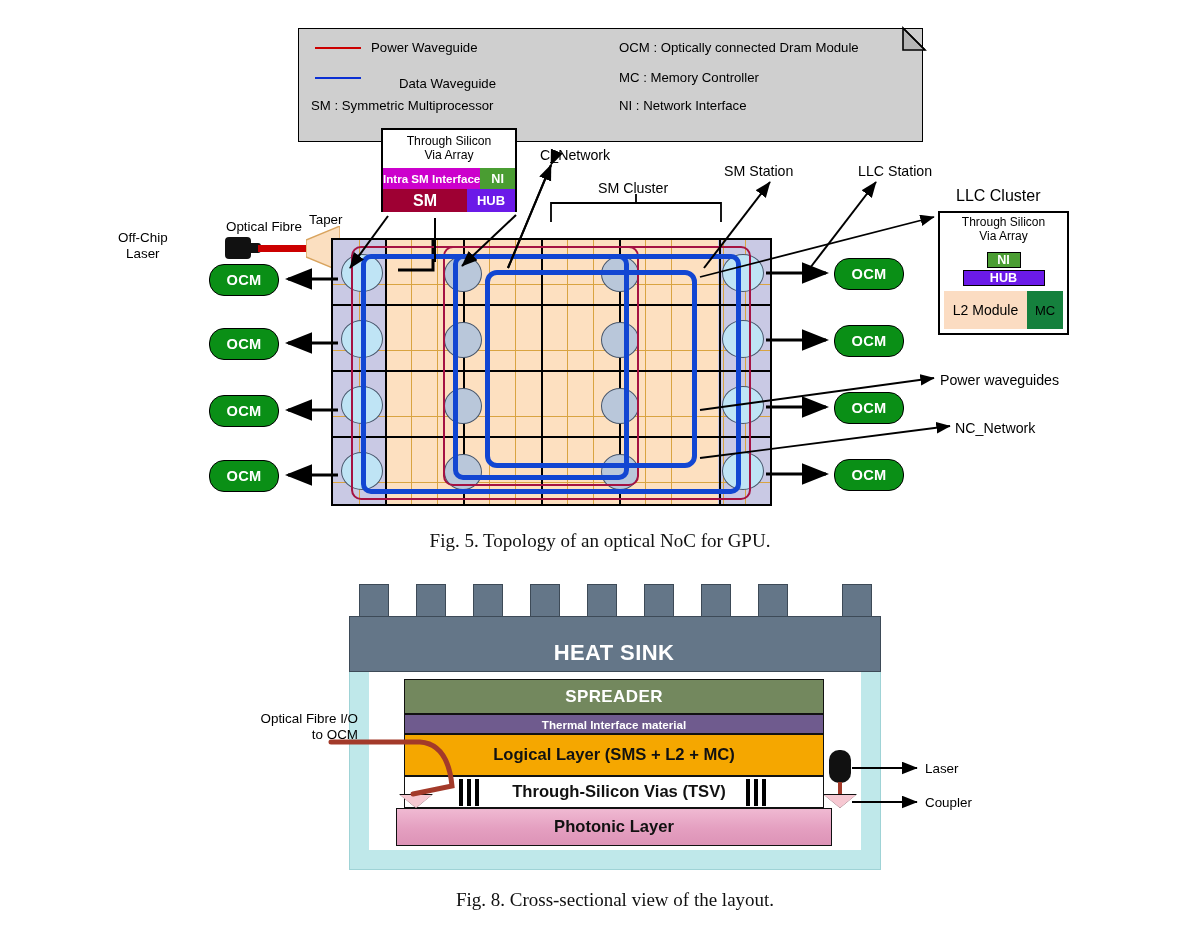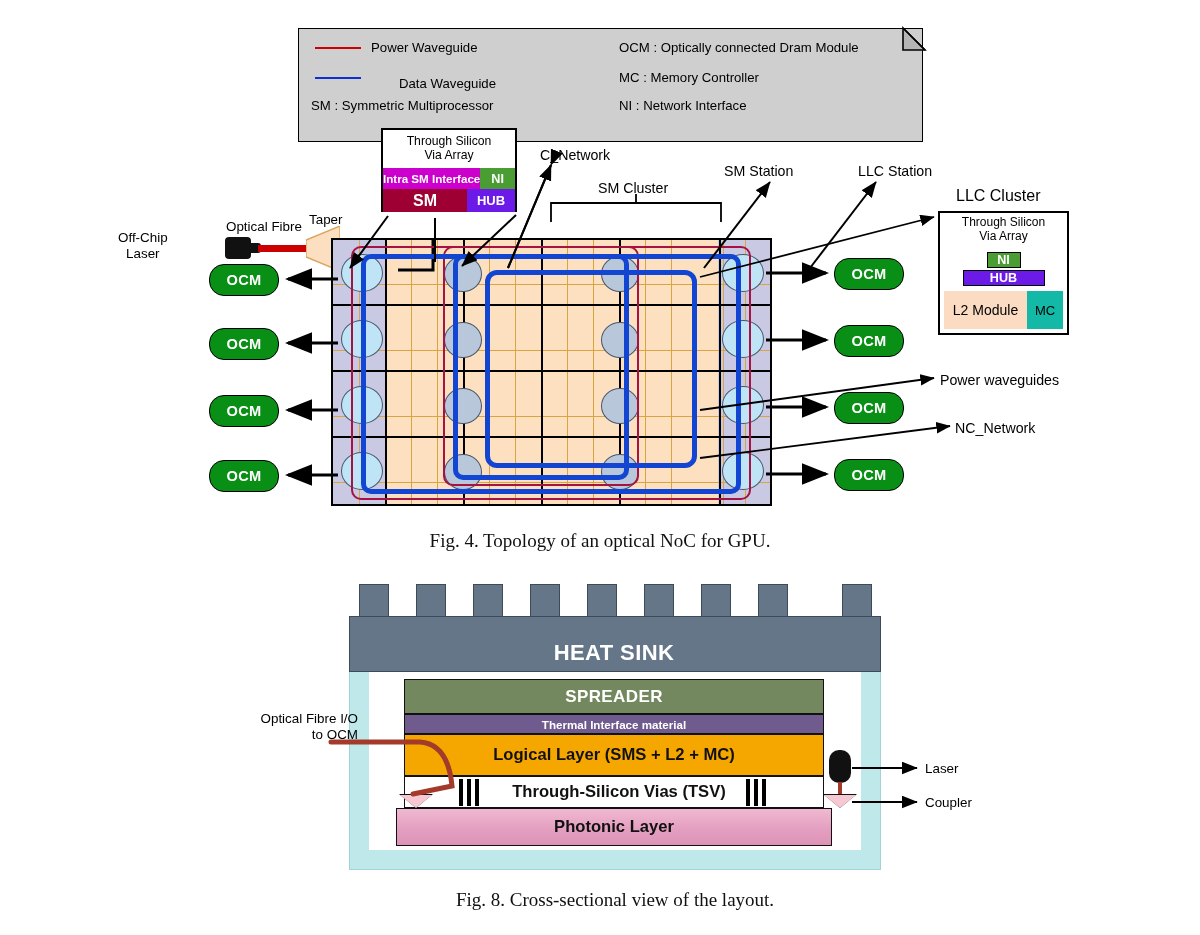--- a/index.html
+++ b/index.html
@@ -242,21 +242,21 @@
     <div class="llc-pill" style="width:32px;background:#4a9d32;margin-top:2px;">
       <span>NI</span>
     </div>
     <div class="llc-pill" style="width:80px;background:#6b1ae8;margin-top:2px;">
       <span>HUB</span>
     </div>
     <div id="llc-bottom">
       <div style="flex:1;background:#fbdcc2;display:flex;align-items:center;justify-content:center;font-size:14px;">
         <span>L2 Module</span>
       </div>
-      <div style="flex:0 0 36px;background:#14b8a6;display:flex;align-items:center;justify-content:center;font-size:13px;">
+      <div style="flex:0 0 36px;background:#15803d;display:flex;align-items:center;justify-content:center;font-size:13px;">
         <span>MC</span>
       </div>
     </div>
   </div>
 
   <div class="ocm" style="left:209px;top:264px;">
     <span>OCM</span>
     </div>
   <div class="ocm" style="left:209px;top:328px;">
     <span>OCM</span>
@@ -315,21 +315,21 @@
 
   <line x1="810" y1="268" x2="876" y2="182" stroke="#000" stroke-width="2" marker-end="url(#ah)"></line>
 
   <line x1="700" y1="277" x2="934" y2="217" stroke="#000" stroke-width="1.8" marker-end="url(#ah)"></line>
 
   <line x1="700" y1="410" x2="934" y2="378" stroke="#000" stroke-width="1.8" marker-end="url(#ah)"></line>
 
   <line x1="700" y1="458" x2="950" y2="426" stroke="#000" stroke-width="1.8" marker-end="url(#ah)"></line>
 </svg>
 
-<div class="caption" style="top:530px;">Fig. 4.   Topology of an optical NoC for GPU.</div>
+<div class="caption" style="top:530px;">Fig. 5.   Topology of an optical NoC for GPU.</div>
 
 <div class="abs" style="left:0;top:560px;width:1200px;height:375px;">
 </div>
 
 <div class="abs" id="case"></div>
 <div class="abs" id="case-inner"></div>
 
 <div class="fin" style="left:359px;"></div>
 <div class="fin" style="left:416px;"></div>
 <div class="fin" style="left:473px;"></div>

